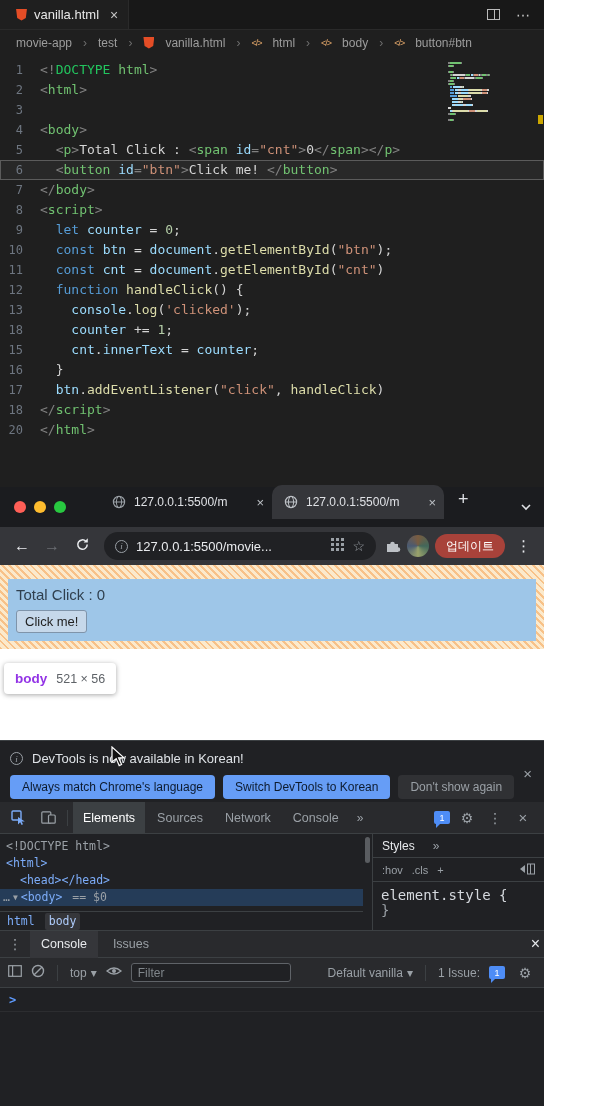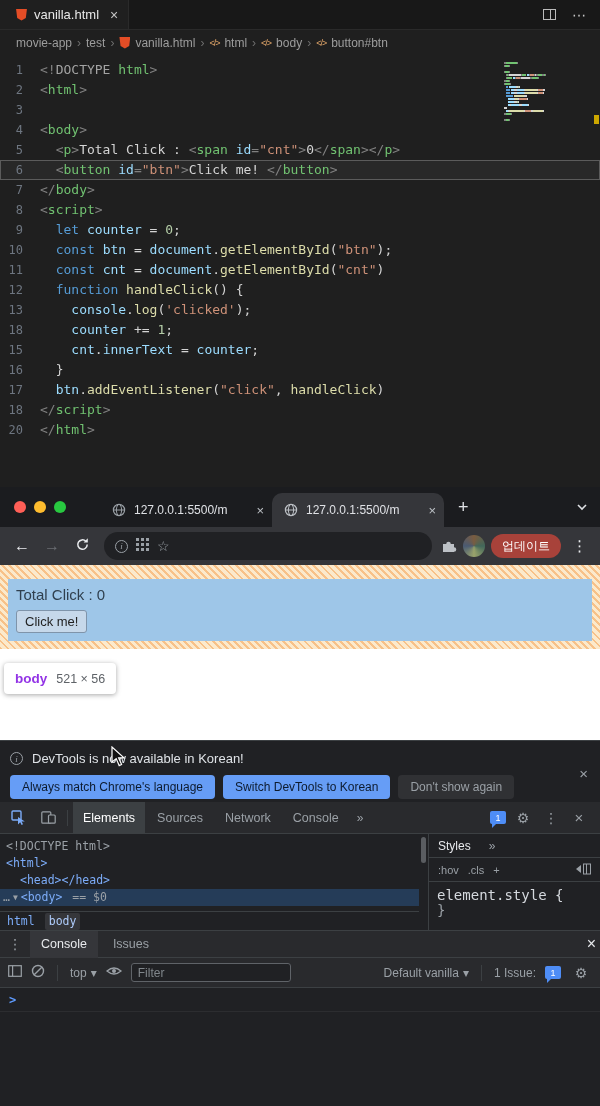--- a/index.html
+++ b/index.html
@@ -1,48 +1,48 @@
 <!DOCTYPE html>
 <html><head>
 <meta charset="utf-8">
 <style>
   *{margin:0;padding:0;box-sizing:border-box}
   html,body{background:#fff}
   body{width:600px;height:1106px;font-family:"Liberation Sans",sans-serif;-webkit-font-smoothing:antialiased}
-  .screen{position:relative;width:600px;height:1106px;overflow:hidden;background:#1f1f1f}
+  .screen{position:relative;width:544px;height:1106px;overflow:hidden;background:#1f1f1f}
 
   
   .vscode{height:487px;background:#1f1f1f}
   .vs-tabbar{height:30px;background:#181818;display:flex;align-items:stretch;border-bottom:1px solid #2a2a2a}
   .vs-tab{display:flex;align-items:center;gap:7px;padding:0 10px 0 16px;background:#1f1f1f;color:#e7e7e7;font-size:13px;border-right:1px solid #2a2a2a}
   .html5-icon{width:11px;height:12px;background:#e44d26;clip-path:polygon(0 0,100% 0,89% 80%,50% 100%,11% 80%);display:inline-block;flex:none}
   .vs-tab-close{color:#c5c5c5;font-size:14px;margin-left:4px;cursor:default}
   .vs-actions{margin-left:auto;display:flex;align-items:center;gap:16px;padding:0 14px;color:#c5c5c5}
   .split-icon{width:13px;height:11px;border:1px solid #bbb;position:relative;display:inline-block}
   .split-icon::after{content:"";position:absolute;left:50%;top:0;bottom:0;width:1px;background:#bbb}
   .vs-ellipsis{font-size:14px}
-  .vs-crumbs{height:25px;display:flex;align-items:center;padding:0 16px;gap:5px;font-size:12px;color:#9d9d9d;background:#1f1f1f;white-space:nowrap}
+  .vs-crumbs{height:25px;display:flex;align-items:center;padding:0 16px;gap:11px;font-size:12px;color:#9d9d9d;background:#1f1f1f;white-space:nowrap}
   .crumb-sep{color:#6e6e6e;font-size:12px}
   .crumb-ic{color:#e0a569;font-size:9px;letter-spacing:-1px}
   .vs-editor{position:relative;height:432px;padding-top:5px;font-family:"DejaVu Sans Mono",monospace;font-size:13px;overflow:hidden}
   .cl{display:flex;height:20px;line-height:20px;white-space:pre}
   .cl.cur{background:rgba(130,130,130,.10);box-shadow:inset 0 0 0 1px #5b5b5b}
   .ln{width:40px;text-align:right;padding-right:17px;color:#6e7681;flex:none;font-size:12px}
   .lc{white-space:pre}
   .minimap{position:absolute;top:7px;right:18px;width:78px}
   .mm-row{height:2px;margin-bottom:1px;display:flex}
   .mm-seg{display:inline-block;height:2px}
   .overview-mark{position:absolute;top:60px;right:1px;width:5px;height:9px;background:#cca700}
 
   
   .chrome-tabbar{position:relative;height:40px;background:#1b1c1f}
   .traffic{position:absolute;top:14px;left:14px;display:flex;gap:8px}
   .dot{width:12px;height:12px;border-radius:50%}
   .dot.r{background:#ff5f57}.dot.y{background:#febc2e}.dot.g{background:#28c840}
-  .tabs{position:absolute;left:100px;bottom:0;display:flex;align-items:flex-end}
+  .tabs{position:absolute;left:100px;bottom:8px;display:flex;align-items:flex-end}
   .ctab{width:172px;height:34px;display:flex;align-items:center;gap:8px;padding:0 8px 0 12px;color:#dfe1e5;font-size:12px}
   .ctab.active{background:#35363a;border-radius:10px 10px 0 0}
   .ctab-title{flex:1;white-space:nowrap;overflow:hidden}
   .ctab-close{color:#bdc1c6;font-size:13px}
   .newtab{height:40px;display:flex;align-items:center;padding:0 14px;color:#dfe1e5;font-size:18px}
   .tab-chevron{position:absolute;right:12px;bottom:12px}
   .chrome-toolbar{height:38px;background:#35363a;display:flex;align-items:center;padding:0 8px;gap:2px}
   .nav-ic{width:28px;text-align:center;font-size:16px;color:#e8eaed}
   .nav-ic.dim{color:#6b6e73}
   .omnibox{flex:1;height:28px;background:#202124;border-radius:14px;display:flex;align-items:center;gap:8px;padding:0 11px;margin:0 6px;min-width:0}
@@ -149,21 +149,21 @@
       <span>html</span>
       <span class="crumb-sep">›</span>
       <span class="crumb-ic">&lt;/&gt;</span>
       <span>body</span>
       <span class="crumb-sep">›</span>
       <span class="crumb-ic">&lt;/&gt;</span>
       <span>button#btn</span>
     </div>
     <div class="vs-editor">
       <div>
-          <div class="cl"><span class="ln">1</span><span class="lc"><span style="color: rgb(128, 128, 128);">&lt;!</span><span style="color: #a3a3a3;">DOCTYPE</span><span style="color: rgb(113, 194, 113);"> html</span><span style="color: rgb(128, 128, 128);">&gt;</span></span></div>
+          <div class="cl"><span class="ln">1</span><span class="lc"><span style="color: rgb(128, 128, 128);">&lt;!</span><span style="color: #22c55e;">DOCTYPE</span><span style="color: rgb(113, 194, 113);"> html</span><span style="color: rgb(128, 128, 128);">&gt;</span></span></div>
           <div class="cl"><span class="ln">2</span><span class="lc"><span style="color: rgb(128, 128, 128);">&lt;</span><span style="color: rgb(113, 194, 113);">html</span><span style="color: rgb(128, 128, 128);">&gt;</span></span></div>
           <div class="cl"><span class="ln">3</span><span class="lc"></span></div>
           <div class="cl"><span class="ln">4</span><span class="lc"><span style="color: rgb(128, 128, 128);">&lt;</span><span style="color: rgb(113, 194, 113);">body</span><span style="color: rgb(128, 128, 128);">&gt;</span></span></div>
           <div class="cl"><span class="ln">5</span><span class="lc"><span style="color: rgb(212, 212, 212);">  </span><span style="color: rgb(128, 128, 128);">&lt;</span><span style="color: rgb(113, 194, 113);">p</span><span style="color: rgb(128, 128, 128);">&gt;</span><span style="color: rgb(212, 212, 212);">Total Click : </span><span style="color: rgb(128, 128, 128);">&lt;</span><span style="color: rgb(113, 194, 113);">span</span><span style="color: rgb(212, 212, 212);"> </span><span style="color: rgb(156, 220, 254);">id</span><span style="color: rgb(128, 128, 128);">=</span><span style="color: rgb(206, 145, 120);">"cnt"</span><span style="color: rgb(128, 128, 128);">&gt;</span><span style="color: rgb(212, 212, 212);">0</span><span style="color: rgb(128, 128, 128);">&lt;/</span><span style="color: rgb(113, 194, 113);">span</span><span style="color: rgb(128, 128, 128);">&gt;</span><span style="color: rgb(128, 128, 128);">&lt;/</span><span style="color: rgb(113, 194, 113);">p</span><span style="color: rgb(128, 128, 128);">&gt;</span></span></div>
           <div class="cl cur"><span class="ln">6</span><span class="lc"><span style="color: rgb(212, 212, 212);">  </span><span style="color: rgb(128, 128, 128);">&lt;</span><span style="color: rgb(113, 194, 113);">button</span><span style="color: rgb(212, 212, 212);"> </span><span style="color: rgb(156, 220, 254);">id</span><span style="color: rgb(128, 128, 128);">=</span><span style="color: rgb(206, 145, 120);">"btn"</span><span style="color: rgb(128, 128, 128);">&gt;</span><span style="color: rgb(212, 212, 212);">Click me! </span><span style="color: rgb(128, 128, 128);">&lt;/</span><span style="color: rgb(113, 194, 113);">button</span><span style="color: rgb(128, 128, 128);">&gt;</span></span></div>
           <div class="cl"><span class="ln">7</span><span class="lc"><span style="color: rgb(128, 128, 128);">&lt;/</span><span style="color: rgb(113, 194, 113);">body</span><span style="color: rgb(128, 128, 128);">&gt;</span></span></div>
           <div class="cl"><span class="ln">8</span><span class="lc"><span style="color: rgb(128, 128, 128);">&lt;</span><span style="color: rgb(113, 194, 113);">script</span><span style="color: rgb(128, 128, 128);">&gt;</span></span></div>
           <div class="cl"><span class="ln">9</span><span class="lc"><span style="color: rgb(212, 212, 212);">  </span><span style="color: rgb(86, 156, 214);">let</span><span style="color: rgb(212, 212, 212);"> </span><span style="color: rgb(156, 220, 254);">counter</span><span style="color: rgb(212, 212, 212);"> = </span><span style="color: rgb(181, 206, 168);">0</span><span style="color: rgb(212, 212, 212);">;</span></span></div>
           <div class="cl"><span class="ln">10</span><span class="lc"><span style="color: rgb(212, 212, 212);">  </span><span style="color: rgb(86, 156, 214);">const</span><span style="color: rgb(212, 212, 212);"> </span><span style="color: rgb(156, 220, 254);">btn</span><span style="color: rgb(212, 212, 212);"> = </span><span style="color: rgb(156, 220, 254);">document</span><span style="color: rgb(212, 212, 212);">.</span><span style="color: rgb(220, 220, 170);">getElementById</span><span style="color: rgb(212, 212, 212);">(</span><span style="color: rgb(206, 145, 120);">"btn"</span><span style="color: rgb(212, 212, 212);">);</span></span></div>
           <div class="cl"><span class="ln">11</span><span class="lc"><span style="color: rgb(212, 212, 212);">  </span><span style="color: rgb(86, 156, 214);">const</span><span style="color: rgb(212, 212, 212);"> </span><span style="color: rgb(156, 220, 254);">cnt</span><span style="color: rgb(212, 212, 212);"> = </span><span style="color: rgb(156, 220, 254);">document</span><span style="color: rgb(212, 212, 212);">.</span><span style="color: rgb(220, 220, 170);">getElementById</span><span style="color: rgb(212, 212, 212);">(</span><span style="color: rgb(206, 145, 120);">"cnt"</span><span style="color: rgb(212, 212, 212);">)</span></span></div>
@@ -374,20 +374,21 @@
       <span class="nav-ic">←</span>
       <span class="nav-ic dim">→</span>
       <span class="nav-ic">
         <svg width="15" height="15" viewBox="0 0 15 15">
             <path d="M12.2 7.5 a4.7 4.7 0 1 1 -1.4-3.3" fill="none" stroke="#e8eaed" stroke-width="1.5"></path>
             <polygon points="12.8,1.2 12.8,5.4 8.6,5.4" fill="#e8eaed"></polygon>
           </svg>
       </span>
       <div class="omnibox">
         <span class="info-ic">i</span>
+        <span class="url">127.0.0.1:5500/movie...</span>
         <span>
           <svg width="13" height="13">
               <g fill="#9aa0a6">
                 <rect x="0" y="0" width="3" height="3"></rect>
                 <rect x="5" y="0" width="3" height="3"></rect>
                 <rect x="10" y="0" width="3" height="3"></rect>
                 <rect x="0" y="5" width="3" height="3"></rect>
                 <rect x="5" y="5" width="3" height="3"></rect>
                 <rect x="10" y="5" width="3" height="3"></rect>
                 <rect x="0" y="10" width="3" height="3"></rect>

